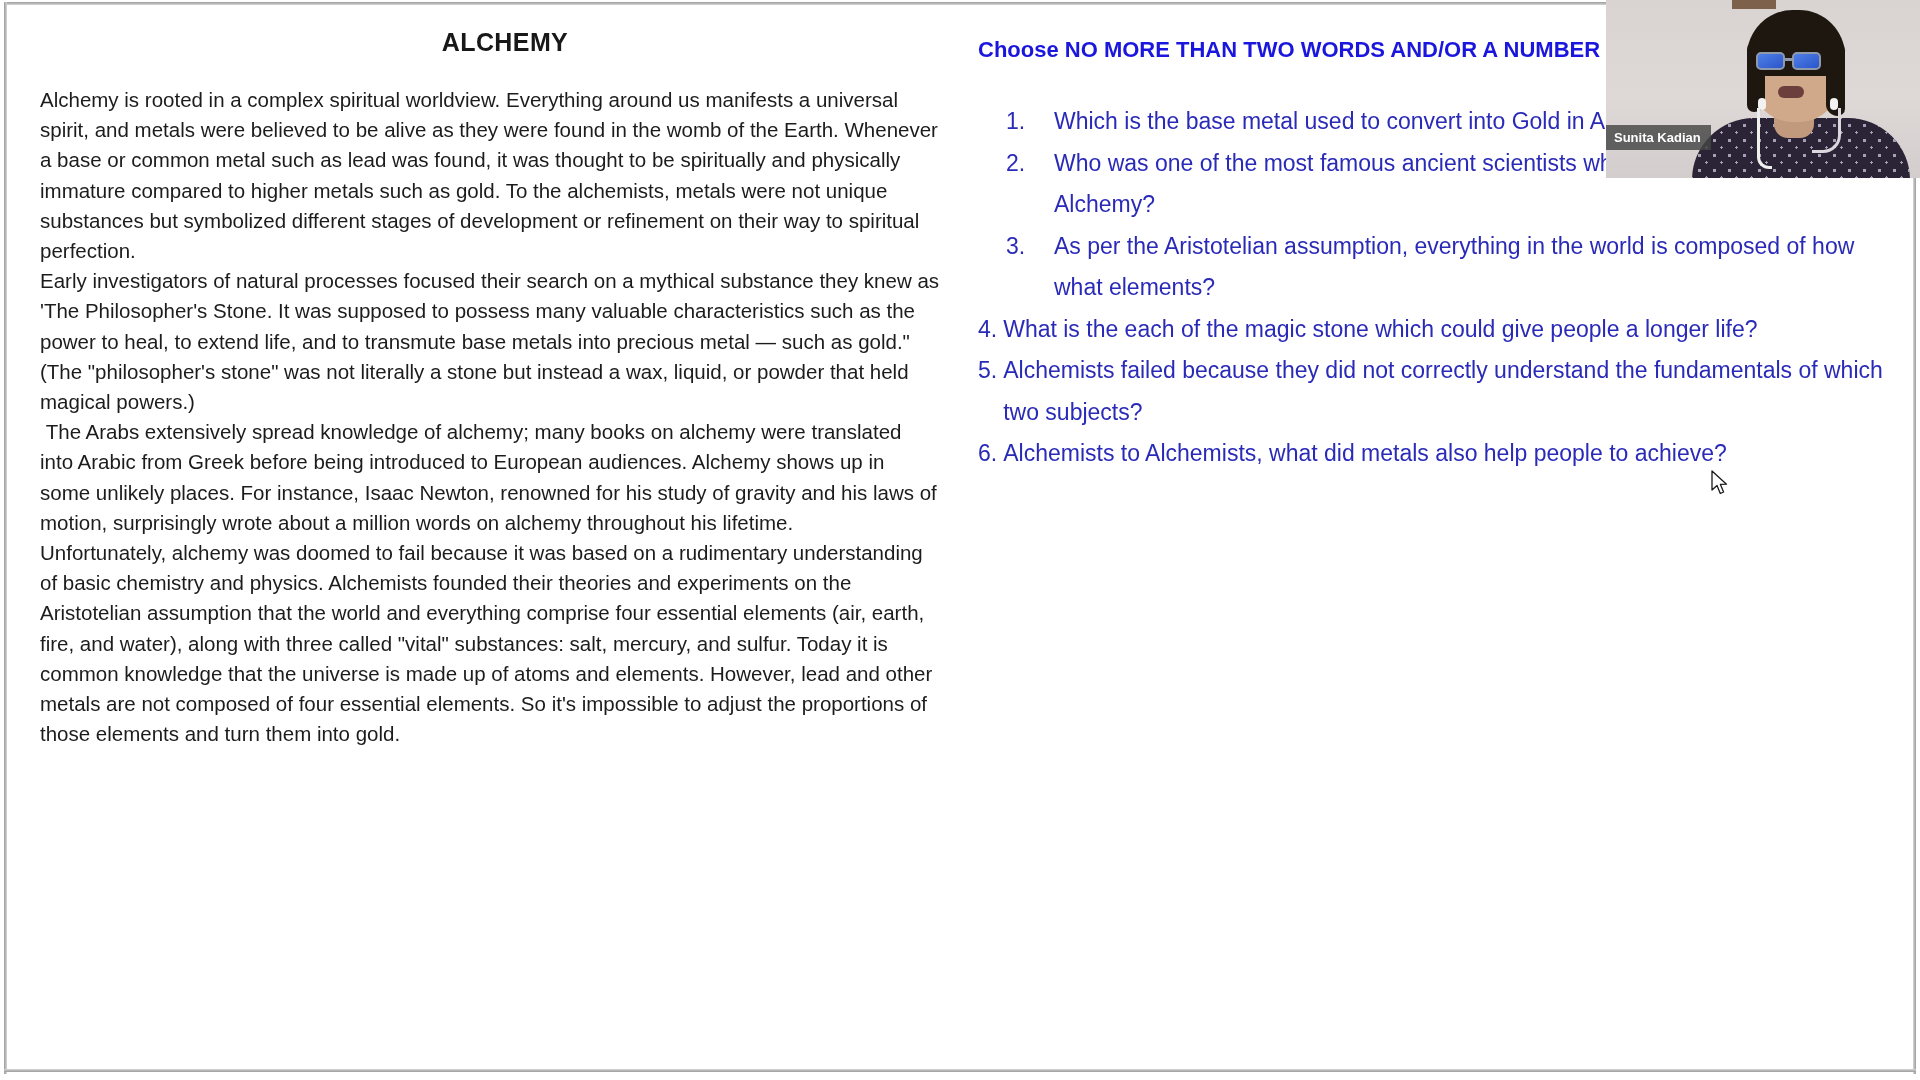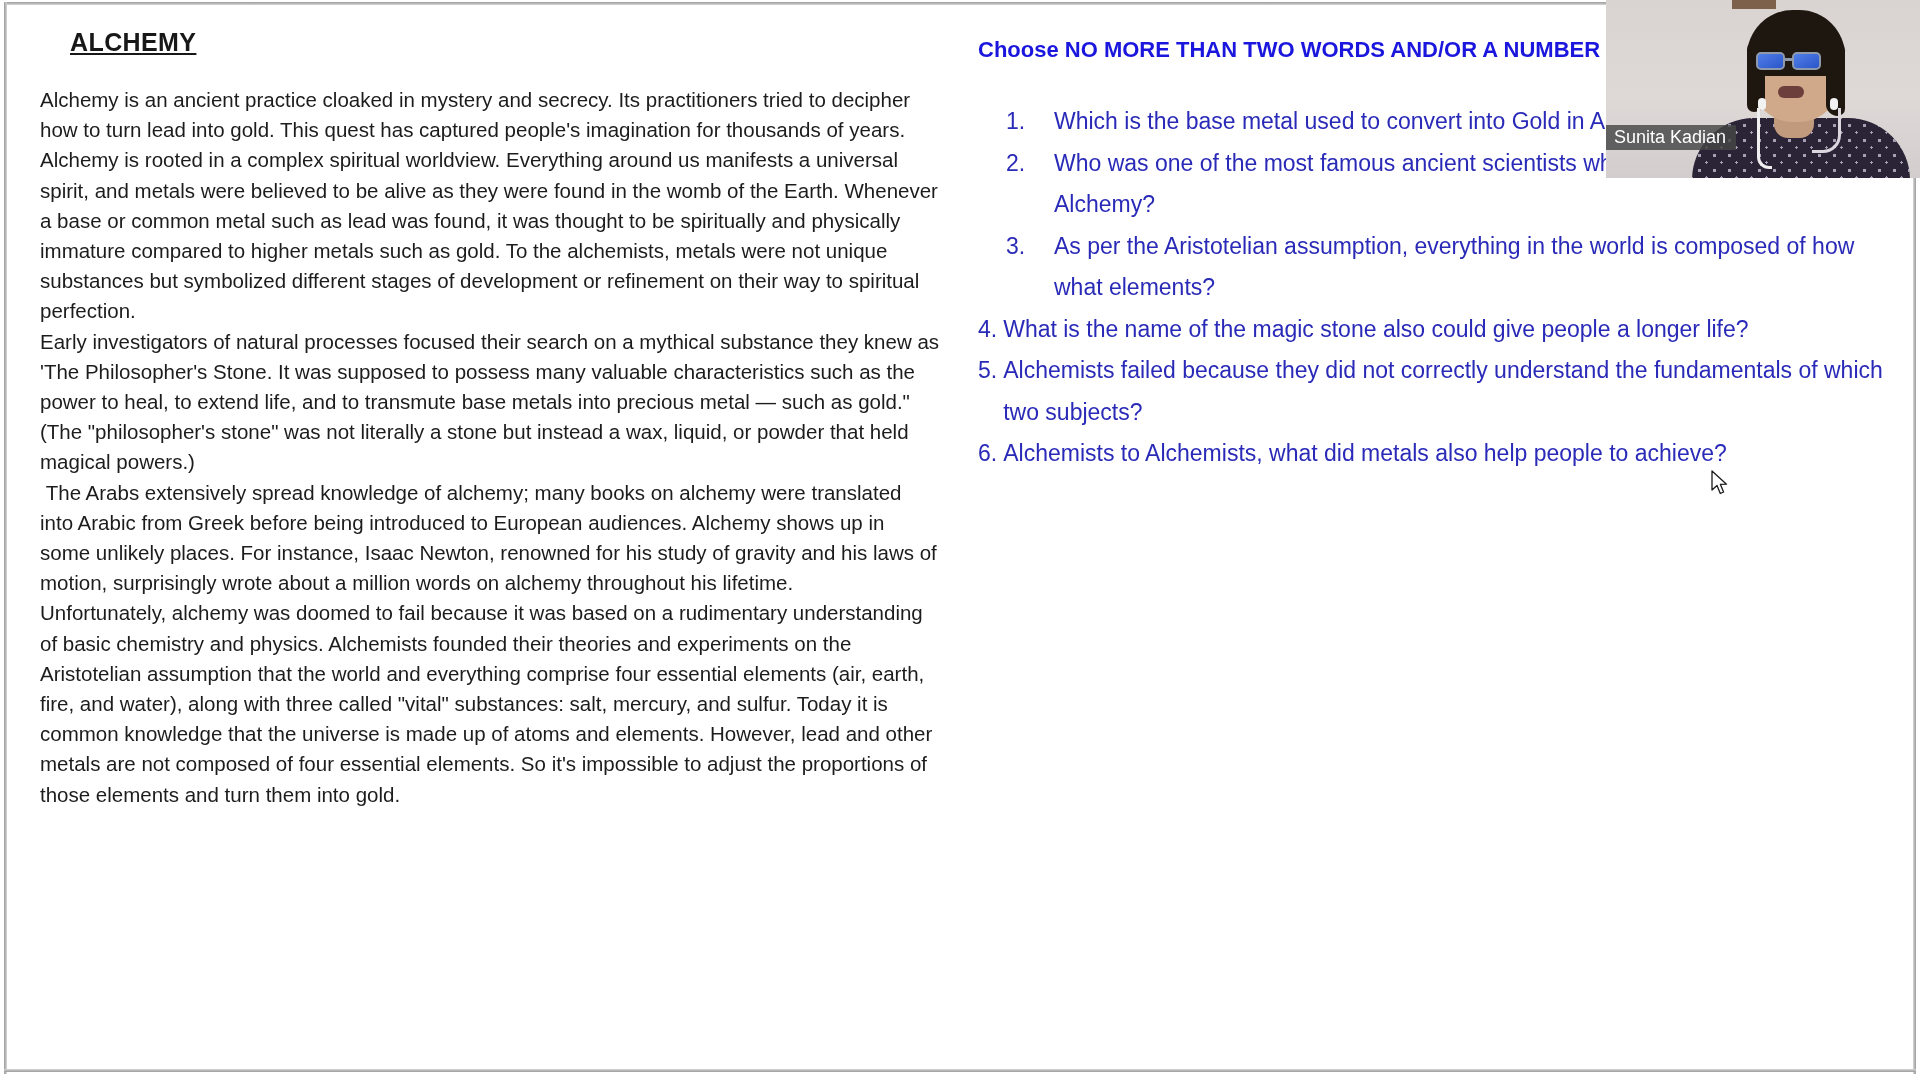--- a/index.html
+++ b/index.html
@@ -49,24 +49,24 @@
   }
 
   
   #article-pane {
     position: absolute;
     left: 40px;
     top: 28px;
     width: 900px;
   }
   #article-title {
+    text-align: center;
     font-size: 25px;
     font-weight: bold;
     color: #181818;
-    text-decoration: underline;
     letter-spacing: 0.4px;
     margin: 0 0 28px 0;
     padding-left: 30px;
   }
   .article-para {
     font-size: 20.5px;
     line-height: 30.2px;
     color: #1c1c1c;
     margin: 0;
     text-align: left;
@@ -253,22 +253,22 @@
     border-radius: 0 0 18px 0;
   }
   #video-name-badge {
     position: absolute;
     left: 0px;
     top: 125px;
     height: 25px;
     padding: 0 10px 0 8px;
     background: rgba(70,70,70,0.82);
     color: #ffffff;
-    font-size: 18px;
-    font-weight: normal;
+    font-size: 13px;
+    font-weight: bold;
     line-height: 25px;
     white-space: nowrap;
   }
 
   
   #mouse-cursor {
     position: absolute;
     left: 1711px;
     top: 470px;
     width: 18px;
@@ -281,21 +281,20 @@
 
 <div id="page">
 
   <div id="page-border-top"></div>
   <div id="page-border-left"></div>
   <div id="page-border-right"></div>
   <div id="page-border-bottom"></div>
 
   <div id="article-pane">
     <div id="article-title">ALCHEMY</div>
-    <p class="article-para">Alchemy is an ancient practice cloaked in mystery and secrecy. Its practitioners tried to decipher how to turn lead into gold. This quest has captured people's imagination for thousands of years.</p>
     <p class="article-para">Alchemy is rooted in a complex spiritual worldview. Everything around us manifests a universal spirit, and metals were believed to be alive as they were found in the womb of the Earth. Whenever a base or common metal such as lead was found, it was thought to be spiritually and physically immature compared to higher metals such as gold. To the alchemists, metals were not unique substances but symbolized different stages of development or refinement on their way to spiritual perfection.</p>
     <p class="article-para">Early investigators of natural processes focused their search on a mythical substance they knew as 'The Philosopher's Stone. It was supposed to possess many valuable characteristics such as the power to heal, to extend life, and to transmute base metals into precious metal — such as gold." (The "philosopher's stone" was not literally a stone but instead a wax, liquid, or powder that held magical powers.)</p>
     <p class="article-para"> The Arabs extensively spread knowledge of alchemy; many books on alchemy were translated into Arabic from Greek before being introduced to European audiences. Alchemy shows up in some unlikely places. For instance, Isaac Newton, renowned for his study of gravity and his laws of motion, surprisingly wrote about a million words on alchemy throughout his lifetime.</p>
     <p class="article-para">Unfortunately, alchemy was doomed to fail because it was based on a rudimentary understanding of basic chemistry and physics. Alchemists founded their theories and experiments on the Aristotelian assumption that the world and everything comprise four essential elements (air, earth, fire, and water), along with three called "vital" substances: salt, mercury, and sulfur. Today it is common knowledge that the universe is made up of atoms and elements. However, lead and other metals are not composed of four essential elements. So it's impossible to adjust the proportions of those elements and turn them into gold.</p>
   </div>
 
   <div id="questions-pane">
     <p id="questions-instruction">Choose NO MORE THAN TWO WORDS AND/OR A NUMBER for each answer.</p>
 
     <ul id="questions-list">
@@ -306,21 +305,21 @@
       <li class="q-item indented">
         <span class="q-num">2.</span>
         <span class="q-text">Who was one of the most famous ancient scientists who contributed to the study of Alchemy?</span>
       </li>
       <li class="q-item indented">
         <span class="q-num">3.</span>
         <span class="q-text">As per the Aristotelian assumption, everything in the world is composed of how what elements?</span>
       </li>
       <li class="q-item flush">
         <span class="q-num">4.</span>
-        <span class="q-text">What is the name of the magic stone also could give people a longer life?</span>
+        <span class="q-text">What is the each of the magic stone which could give people a longer life?</span>
       </li>
       <li class="q-item flush">
         <span class="q-num">5.</span>
         <span class="q-text">Alchemists failed because they did not correctly understand the fundamentals of which two subjects?</span>
       </li>
       <li class="q-item flush">
         <span class="q-num">6.</span>
         <span class="q-text">Alchemists to Alchemists, what did metals also help people to achieve?</span>
       </li>
     </ul>

